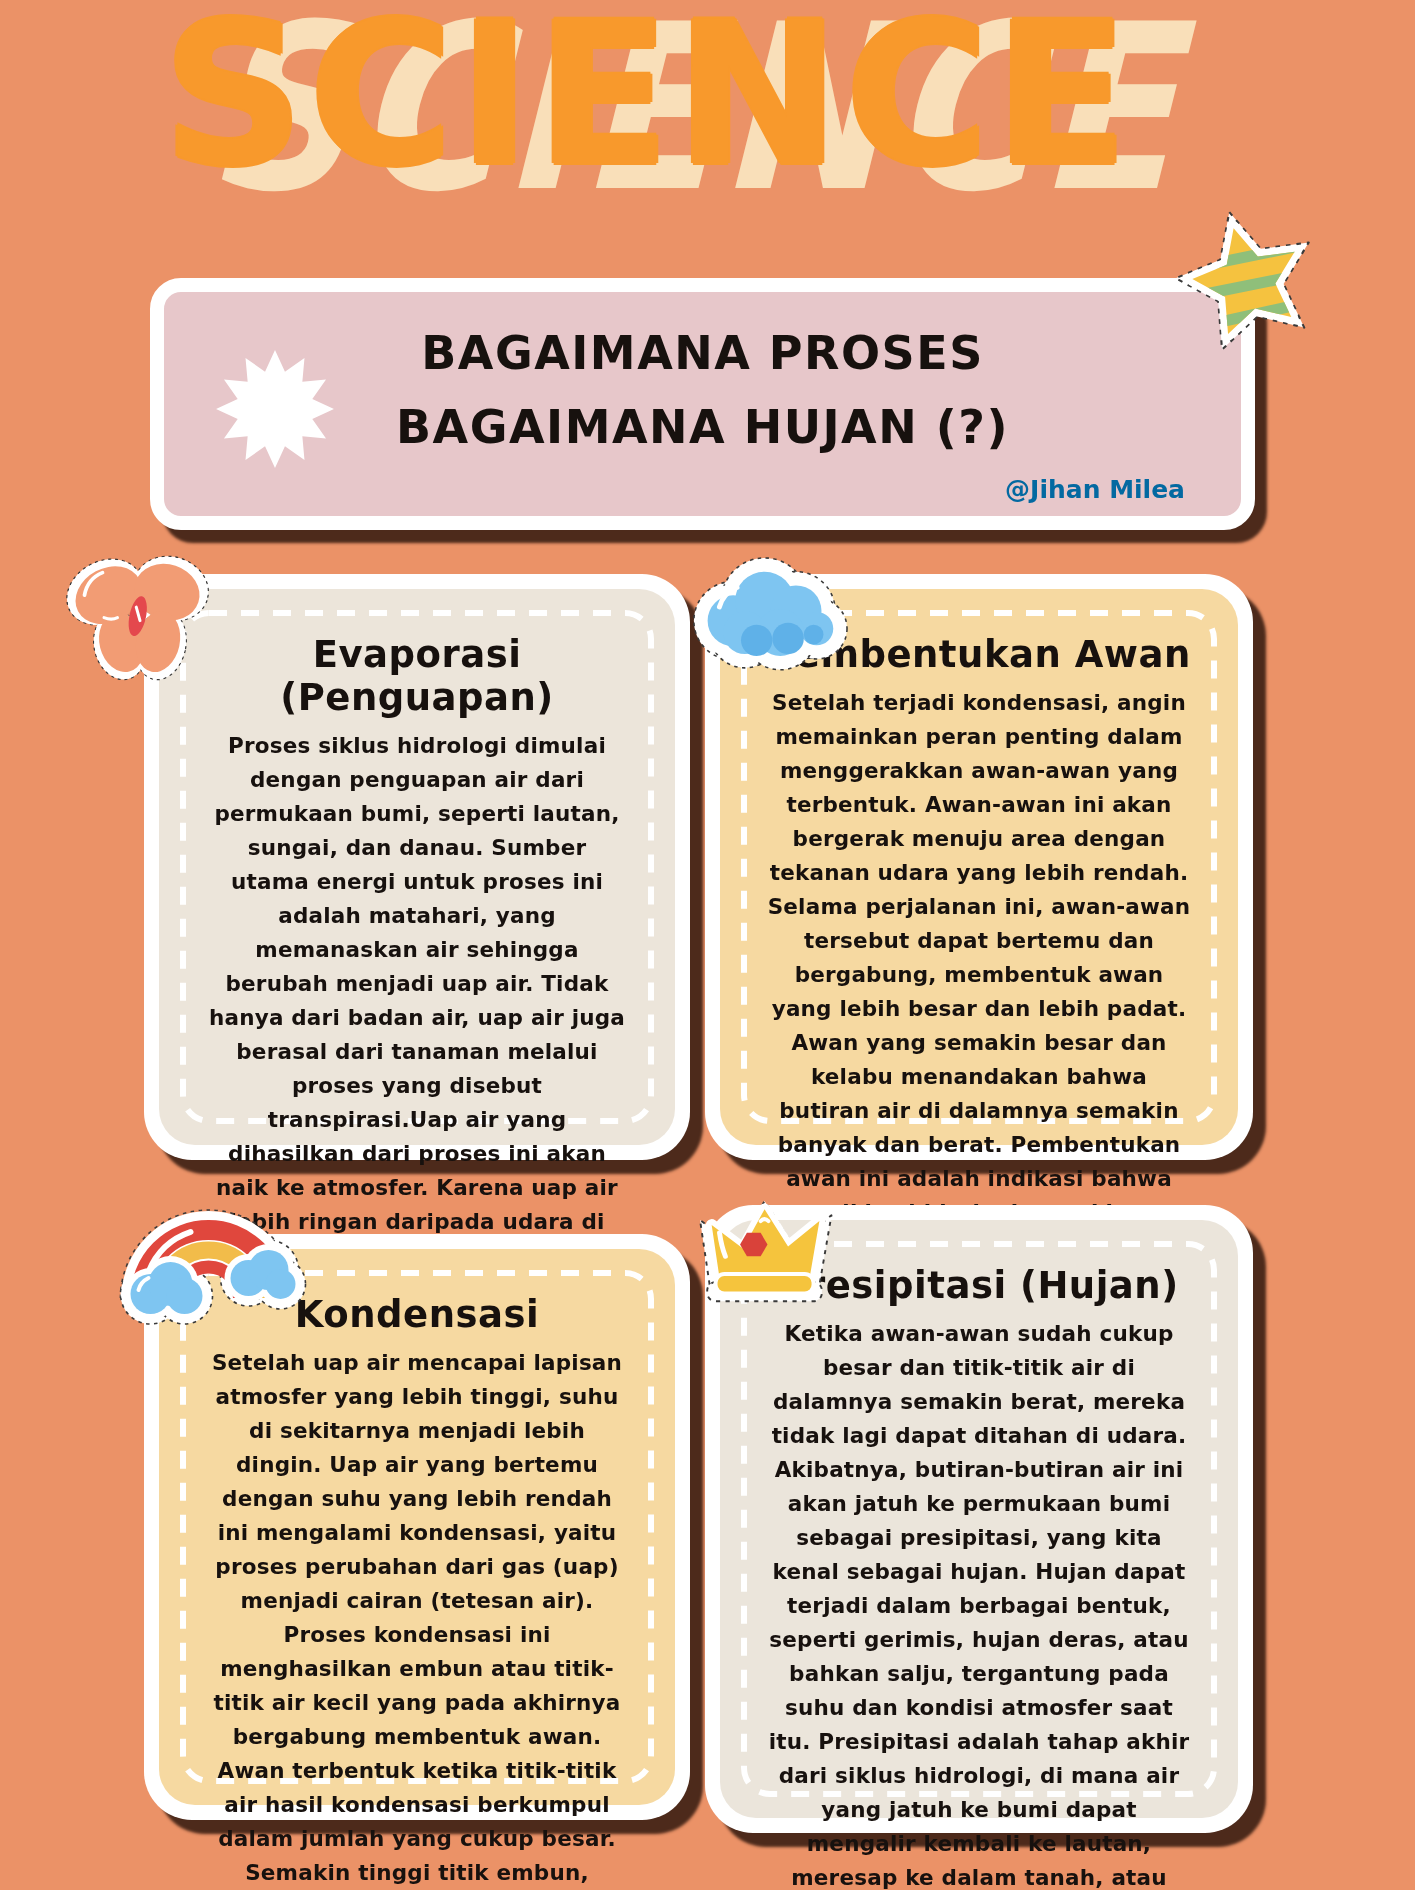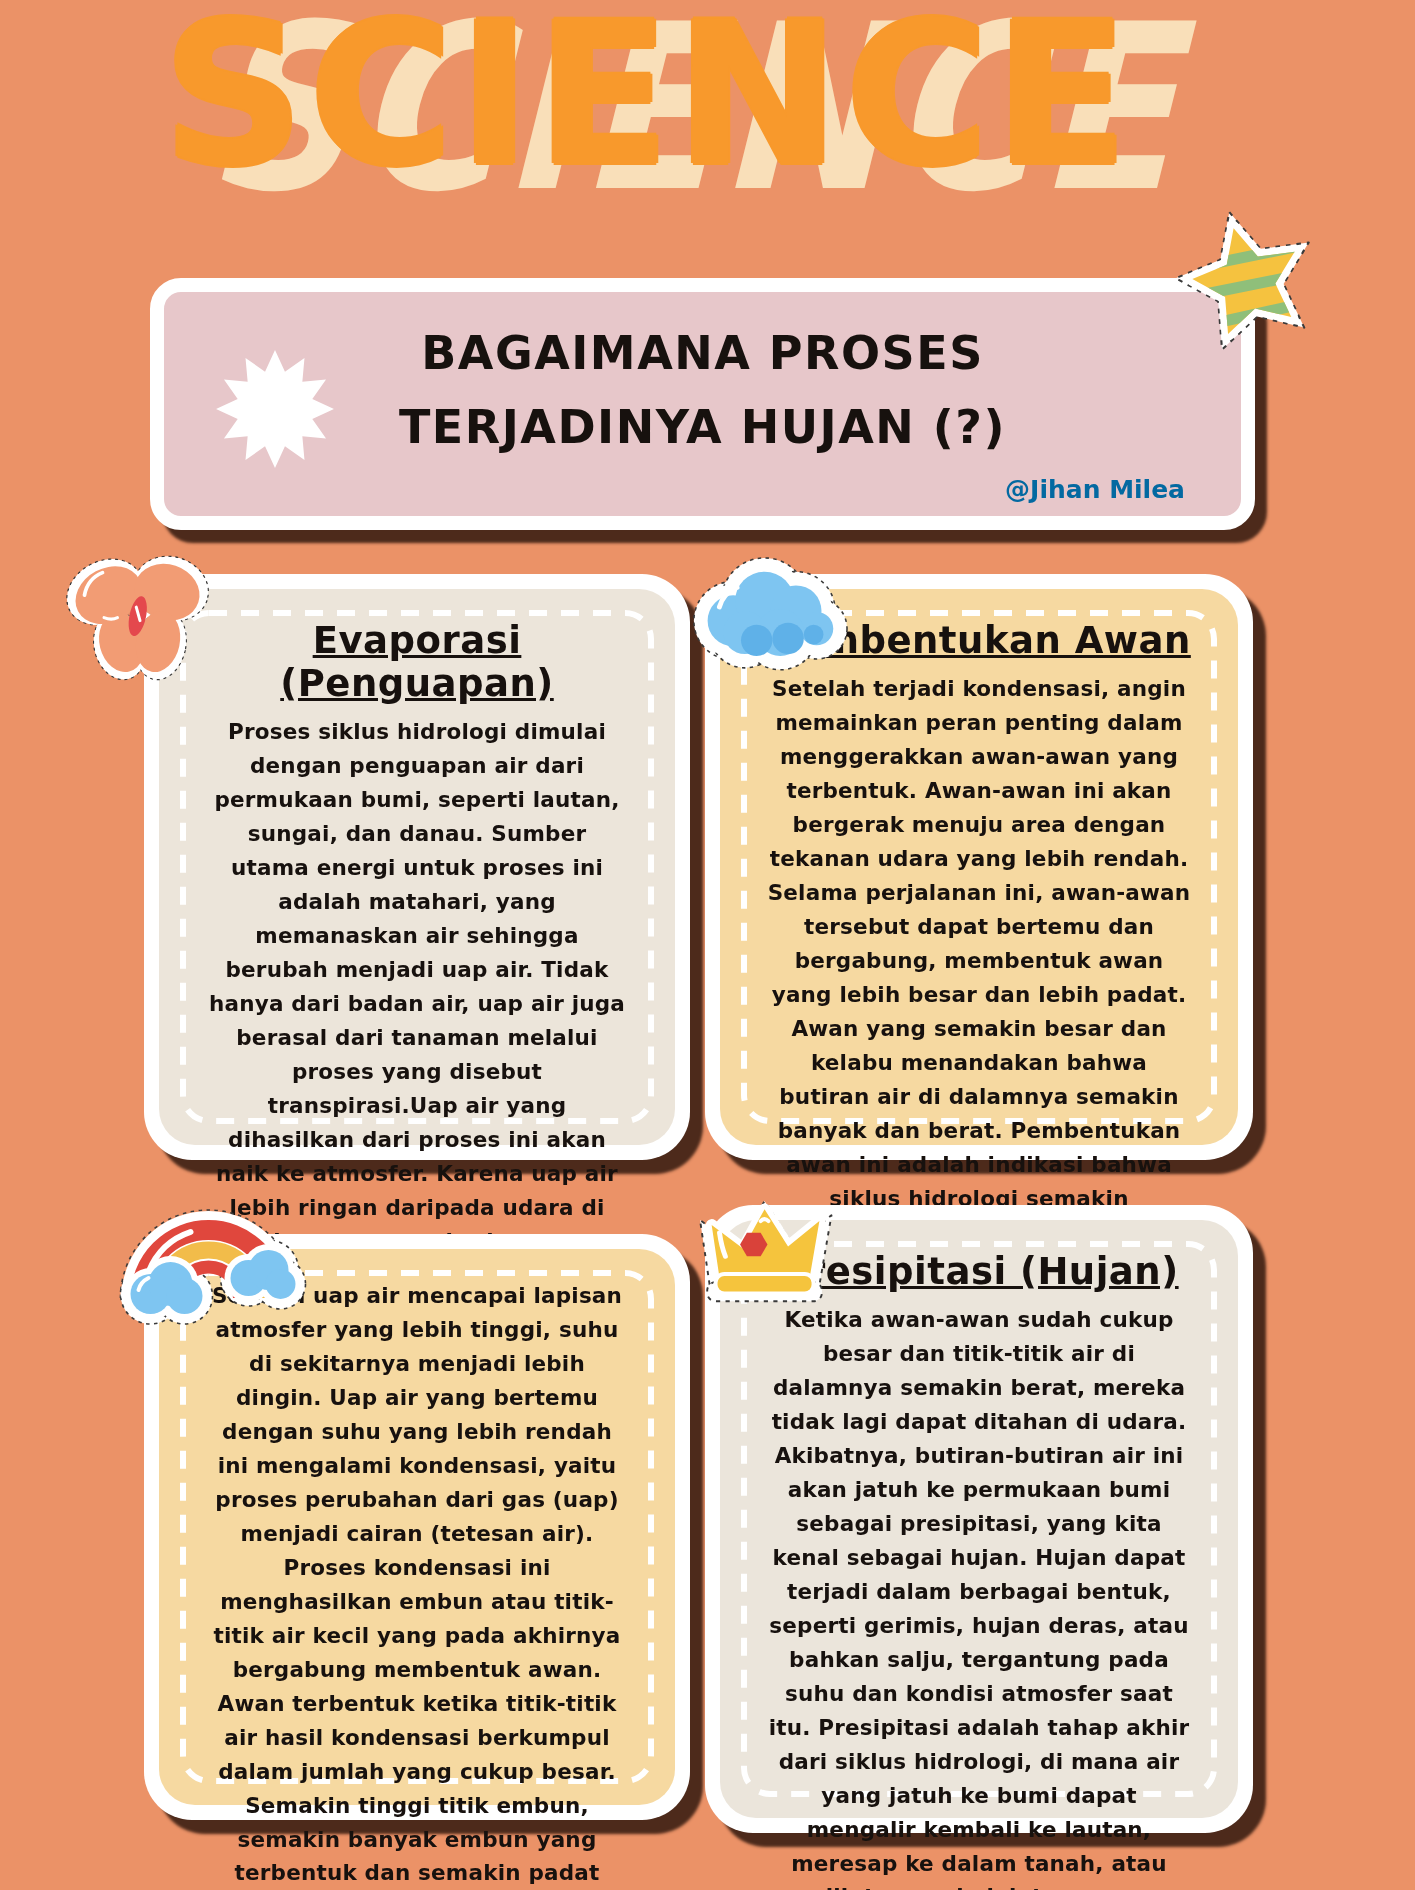--- a/index.html
+++ b/index.html
@@ -16,21 +16,21 @@
   .header-card{position:absolute;left:150px;top:278px;width:1105px;height:252px;background:#E7C7CA;border:14px solid #ffffff;border-radius:31px;box-sizing:border-box;box-shadow:12px 13px 3px rgba(42,19,11,0.82);}
   .burst{position:absolute;left:50px;top:56px;}
   .header-title{position:absolute;left:0;right:0;top:24px;text-align:center;color:#17110e;font-weight:bold;font-size:46px;line-height:74px;letter-spacing:1.5px;}
   .attribution{position:absolute;right:56px;bottom:12px;color:#0369a1;font-weight:bold;font-size:25px;text-underline-offset:4px;}
 
   
   .card{position:absolute;background:#ffffff;border-radius:48px;box-shadow:13px 14px 3px rgba(42,19,11,0.82);box-sizing:border-box;padding:15px;}
   .card-fill{position:relative;width:100%;height:100%;border-radius:36px;box-sizing:border-box;}
   .dash{position:absolute;left:20px;top:20px;}
   .card-text{position:absolute;left:35px;right:35px;top:30px;bottom:24px;text-align:center;color:#17110e;}
-  .card-text h2{margin:0 0 10px 0;font-size:37px;font-weight:bold;letter-spacing:0.5px;text-decoration:underline;}
+  .card-text h2{margin:14px 0 10px 0;font-size:37px;font-weight:bold;letter-spacing:0.5px;}
   .card-text p{margin:0;padding:0 12px;font-size:21.5px;font-weight:bold;line-height:1.58;letter-spacing:0.2px;}
   .c1{left:144px;top:574px;width:546px;height:586px;}
   .c2{left:705px;top:574px;width:548px;height:586px;}
   .c3{left:144px;top:1234px;width:546px;height:586px;}
   .c4{left:705px;top:1205px;width:548px;height:628px;}
   .fill-cream{background:#ECE5DA;}
   .fill-yellow{background:#F6D9A1;}
   .fill-cream2{background:#EBE5DB;}
 
   
@@ -50,21 +50,21 @@
     <span class="science-shadow">SCIENCE</span>
     <span class="science-main">SCIENCE</span>
   </div>
 
   <section class="header-card">
     <svg class="burst" width="122" height="122" viewBox="0 0 120 120">
       <polygon fill="#ffffff" points="60,2 69.8,23.3 89,9.8 86.9,33.1 110.2,31 96.7,50.2 118,60 96.7,69.8 110.2,89 86.9,86.9 89,110.2 69.8,96.7 60,118 50.2,96.7 31,110.2 33.1,86.9 9.8,89 23.3,69.8 2,60 23.3,50.2 9.8,31 33.1,33.1 31,9.8 50.2,23.3"></polygon>
     </svg>
     <div class="header-title">
       <div>BAGAIMANA PROSES</div>
-      <div>TERJADINYA HUJAN (?)</div>
+      <div>BAGAIMANA HUJAN (?)</div>
     </div>
     <div class="attribution">@Jihan Milea</div>
   </section>
 
   <svg class="sticker st-star" width="152" height="152" viewBox="0 0 150 150">
     <defs>
       <clipPath id="starclip">
         <polygon points="60.8,24.9 84.7,52.8 121.1,48 102,79.4 117.7,112.6 82,104.1 55.3,129.3 52.4,92.7 20.1,75.1 54,61"></polygon>
       </clipPath>
     </defs>
@@ -101,20 +101,21 @@
       </div>
     </div>
   </section>
 
   <section class="card c3">
     <div class="card-fill fill-yellow">
       <svg class="dash" width="476" height="516" viewBox="0 0 476 516">
         <rect x="4" y="4" width="468" height="508" rx="26" fill="none" stroke="#ffffff" stroke-width="6" stroke-dasharray="18 14"></rect>
       </svg>
       <div class="card-text">
+        <h2>Kondensasi</h2>
         <p>Setelah uap air mencapai lapisan atmosfer yang lebih tinggi, suhu di sekitarnya menjadi lebih dingin. Uap air yang bertemu dengan suhu yang lebih rendah ini mengalami kondensasi, yaitu proses perubahan dari gas (uap) menjadi cairan (tetesan air). Proses kondensasi ini menghasilkan embun atau titik-titik air kecil yang pada akhirnya bergabung membentuk awan. Awan terbentuk ketika titik-titik air hasil kondensasi berkumpul dalam jumlah yang cukup besar. Semakin tinggi titik embun, semakin banyak embun yang terbentuk dan semakin padat awan yang dihasilkan. Kondensasi merupakan tahap penting yang menandakan persiapan uap air untuk kembali ke bumi sebagai hujan.</p>
       </div>
     </div>
   </section>
 
   <section class="card c4">
     <div class="card-fill fill-cream2">
       <svg class="dash" width="478" height="558" viewBox="0 0 478 558">
         <rect x="4" y="4" width="470" height="550" rx="26" fill="none" stroke="#ffffff" stroke-width="6" stroke-dasharray="18 14"></rect>
       </svg>

